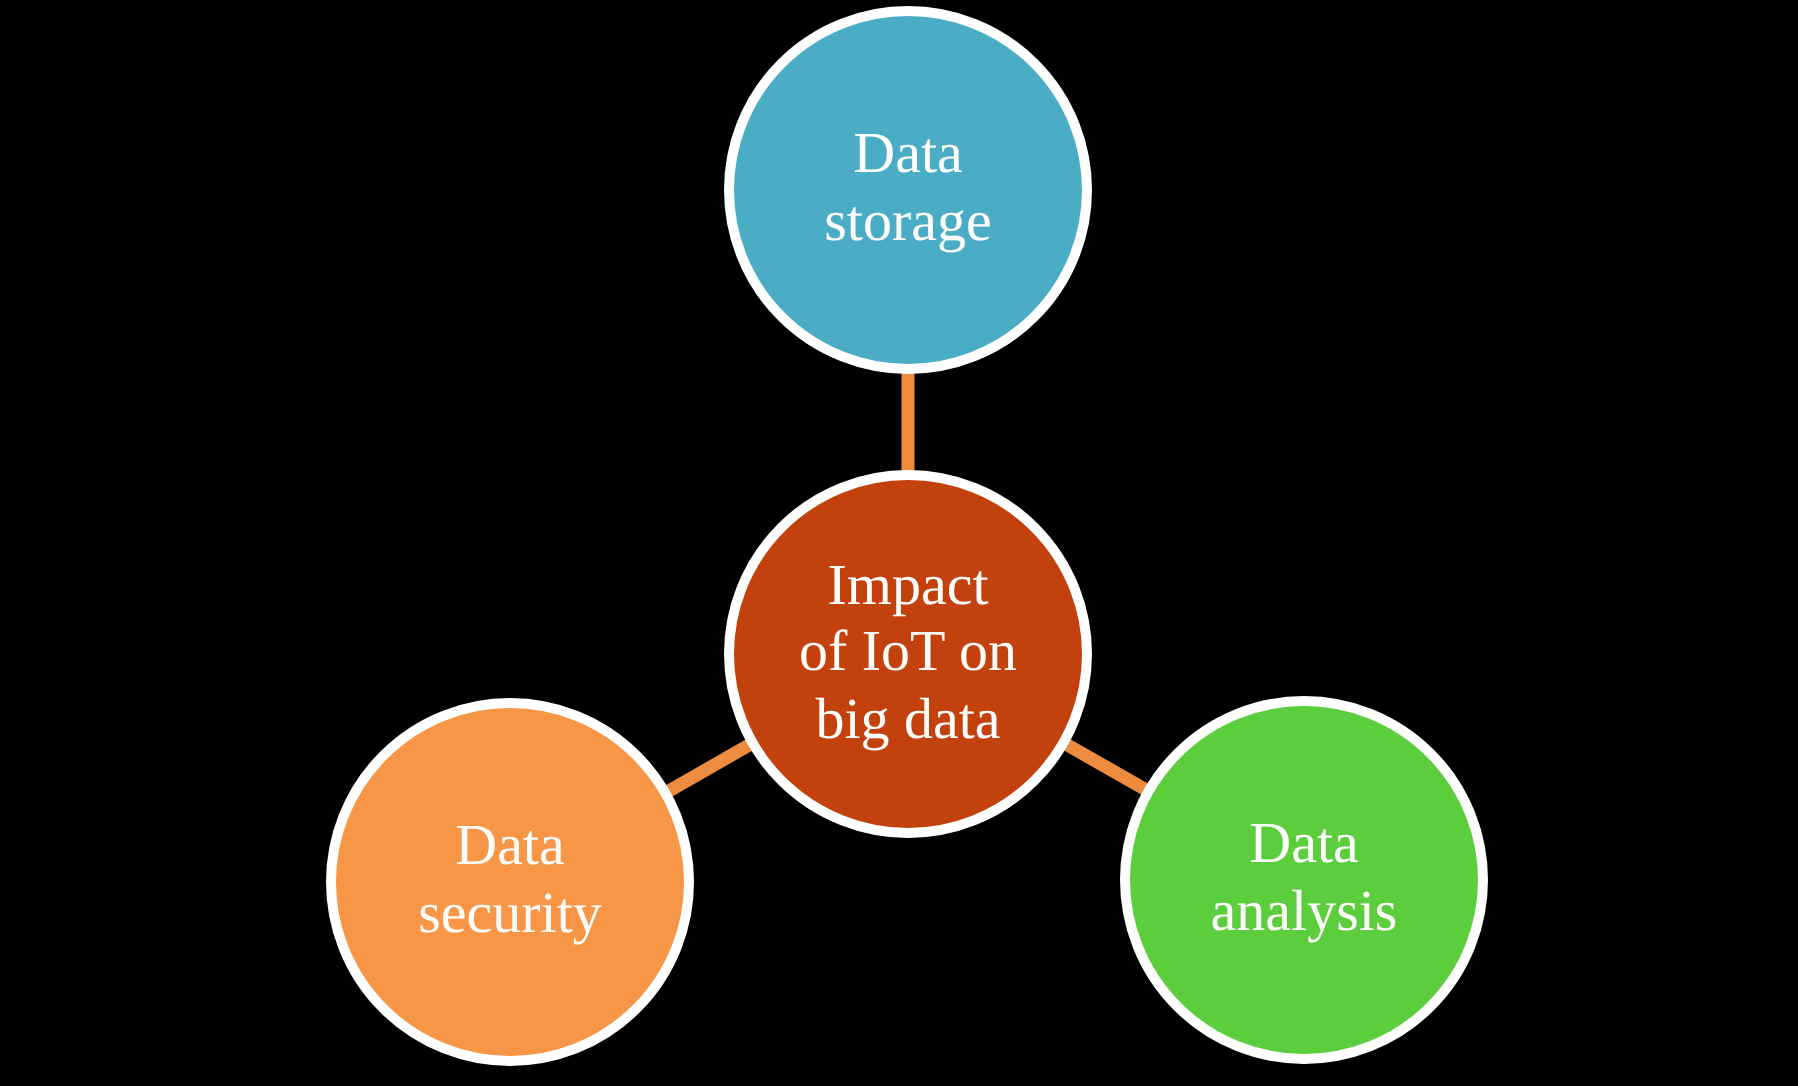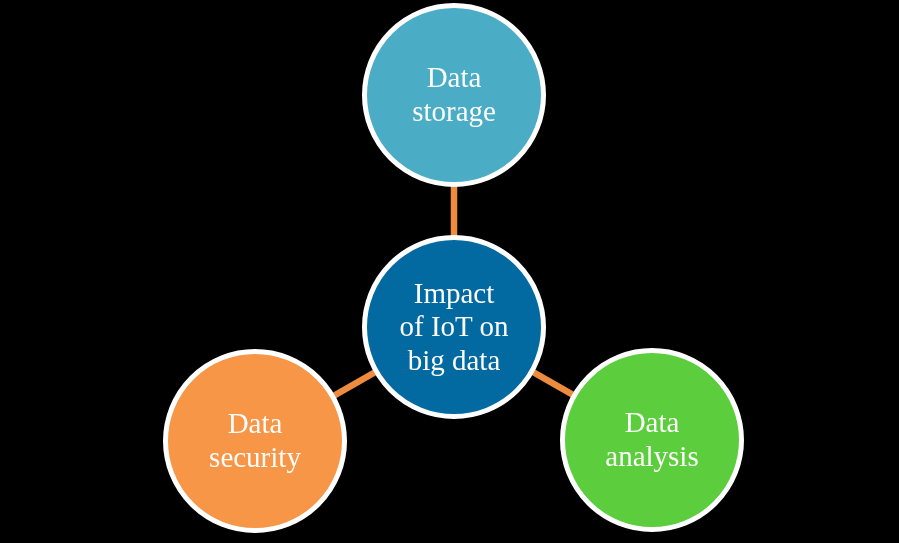--- a/index.html
+++ b/index.html
@@ -50,21 +50,21 @@
     <line class="connector" x1="454" y1="95" x2="454" y2="327" stroke="#ED8C3F"></line>
     <line class="connector" x1="454" y1="327" x2="255" y2="441" stroke="#ED8C3F"></line>
     <line class="connector" x1="454" y1="327" x2="652" y2="440" stroke="#ED8C3F"></line>
   </svg>
 
   <div class="node node-storage" style="background-color: rgb(75, 172, 198);">
     <span class="label">Data
 storage</span>
   </div>
 
-  <div class="node node-center" style="background-color: #0369a1; align-items: center;">
+  <div class="node node-center" style="background-color: #c2410c; align-items: center;">
     <span class="label">Impact
 of IoT on
 big data</span>
   </div>
 
   <div class="node node-security" style="background-color: rgb(247, 150, 70);">
     <span class="label">Data
 security</span>
   </div>
 

